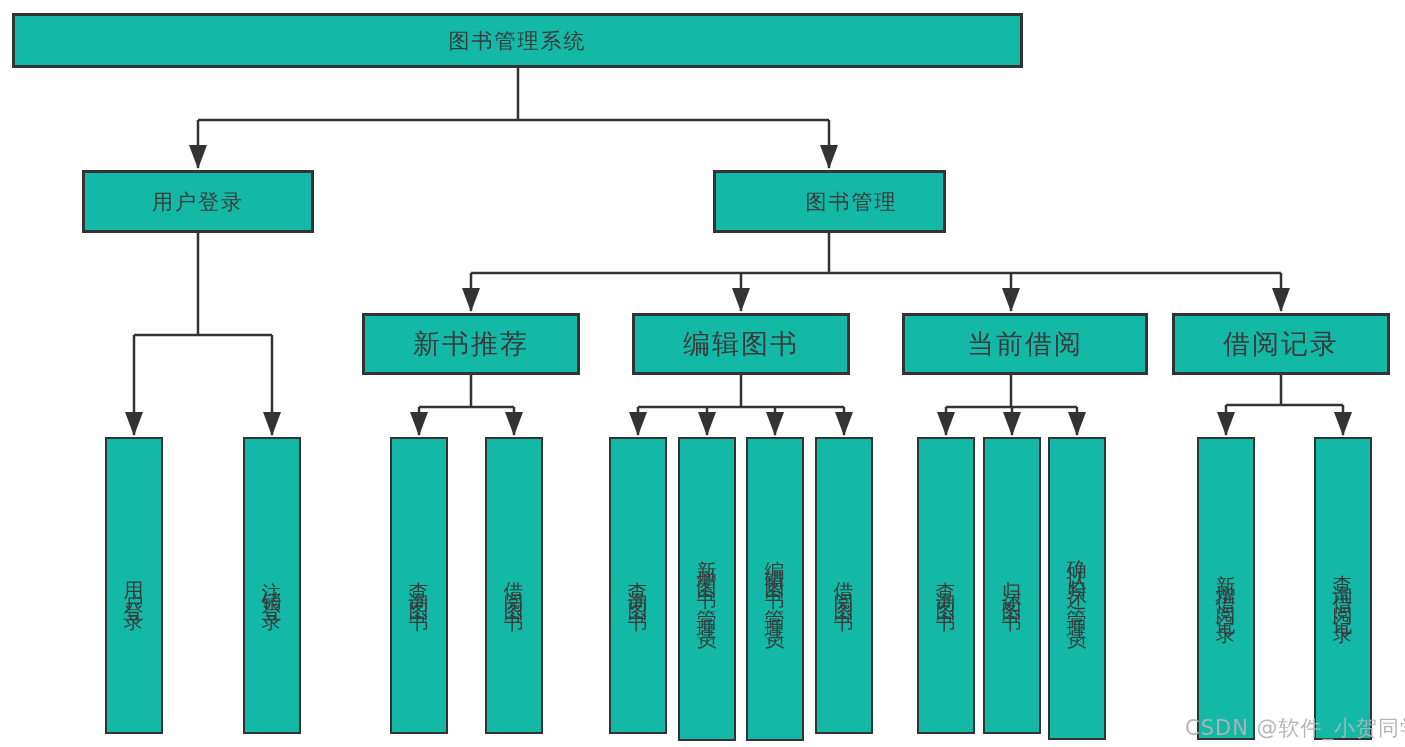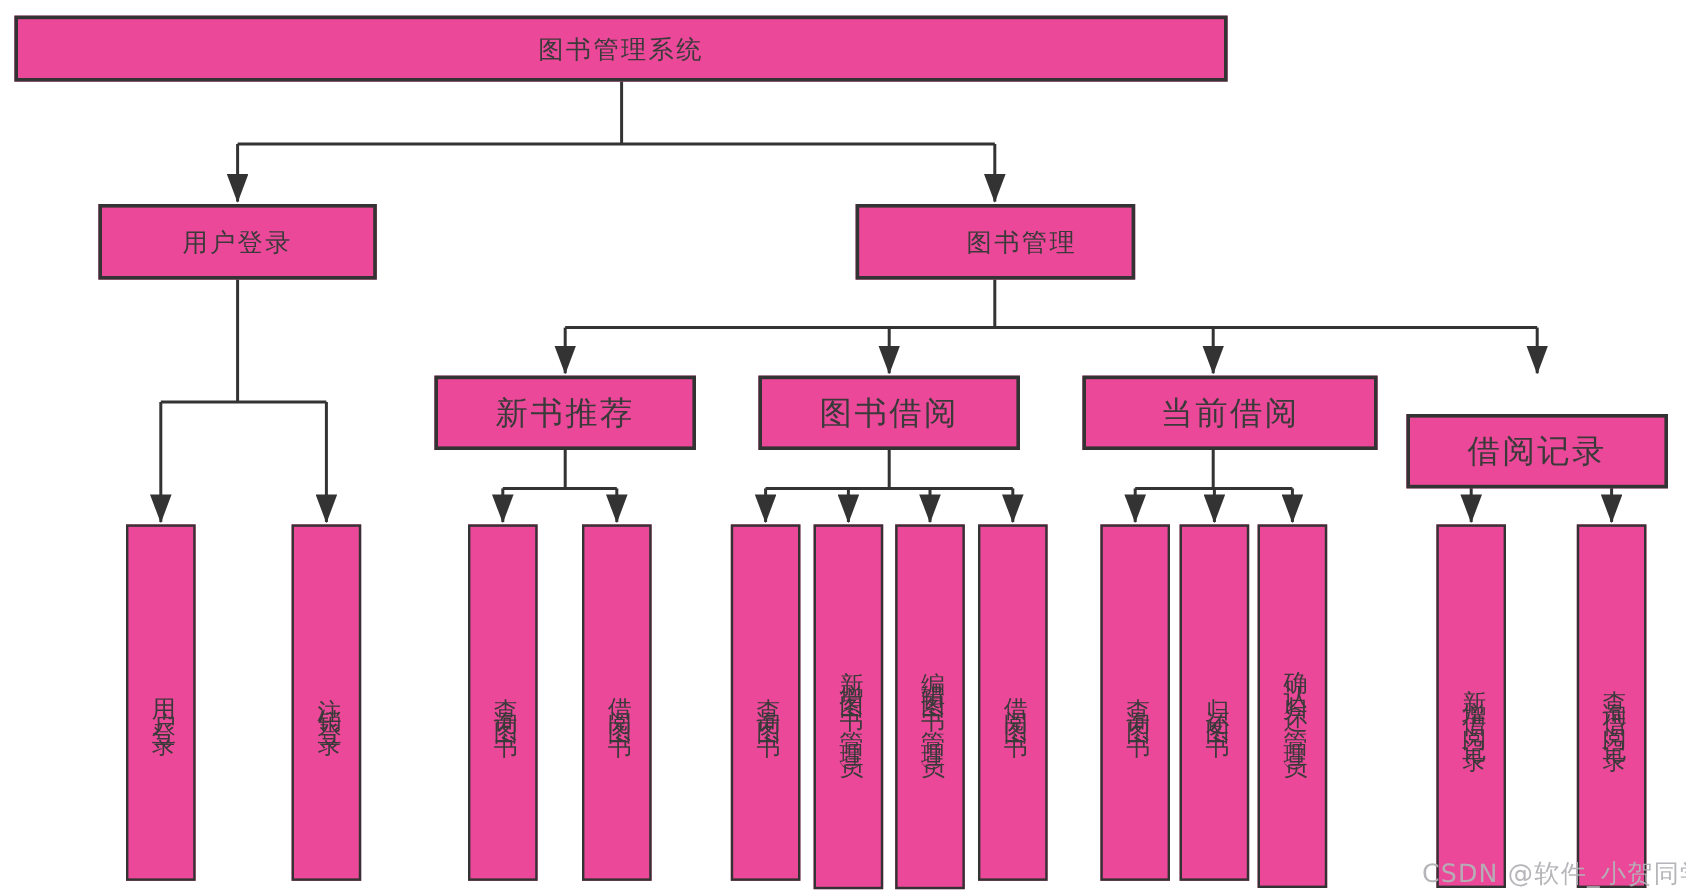--- a/index.html
+++ b/index.html
@@ -17,28 +17,27 @@
   }
   .connectors {
     position: absolute;
     left: 0;
     top: 0;
     z-index: 1;
   }
   .node {
     position: absolute;
     box-sizing: border-box;
-    background: #ec4899;
+    background: #14b8a6;
     border: 3px solid #333333;
     display: flex;
     align-items: center;
     justify-content: center;
     color: #3a3a3a;
     z-index: 2;
-    font-family: Liberation Mono, monospace;
   }
   .node.h-label {
     font-size: 21px;
     letter-spacing: 2px;
     white-space: nowrap;
   }
   .node.level3 {
     font-size: 27px;
   }
   .node.leaf {
@@ -113,23 +112,23 @@
       <path d="M1343 405 V435" marker-end="url(#arr)"></path>
     </g>
   </svg>
 
   <div class="node h-label" style="left:12px; top:13px; width:1011px; height:55px;">图书管理系统</div>
 
   <div class="node h-label" style="left:82px; top:170px; width:232px; height:63px;">用户登录</div>
   <div class="node h-label" style="left:713px; top:170px; width:233px; height:63px;padding-left:44px;">图书管理</div>
 
   <div class="node h-label level3" style="left:362px; top:313px; width:218px; height:62px;">新书推荐</div>
-  <div class="node h-label level3" style="left:632px; top:313px; width:218px; height:62px;">图书借阅</div>
+  <div class="node h-label level3" style="left:632px; top:313px; width:218px; height:62px;">编辑图书</div>
   <div class="node h-label level3" style="left:902px; top:313px; width:246px; height:62px;">当前借阅</div>
-  <div class="node h-label level3" style="left:1172px; top:313px; width:218px; height:62px;margin-top:32px;">借阅记录</div>
+  <div class="node h-label level3" style="left:1172px; top:313px; width:218px; height:62px;">借阅记录</div>
 
   <div class="node leaf" style="left:105px; height:297px;">
     <span class="vlabel">用户登录</span>
   </div>
   <div class="node leaf" style="left:243px; height:297px;">
     <span class="vlabel">注销登录</span>
   </div>
 
   <div class="node leaf" style="left:390px; height:297px;">
     <span class="vlabel">查询图书</span>

